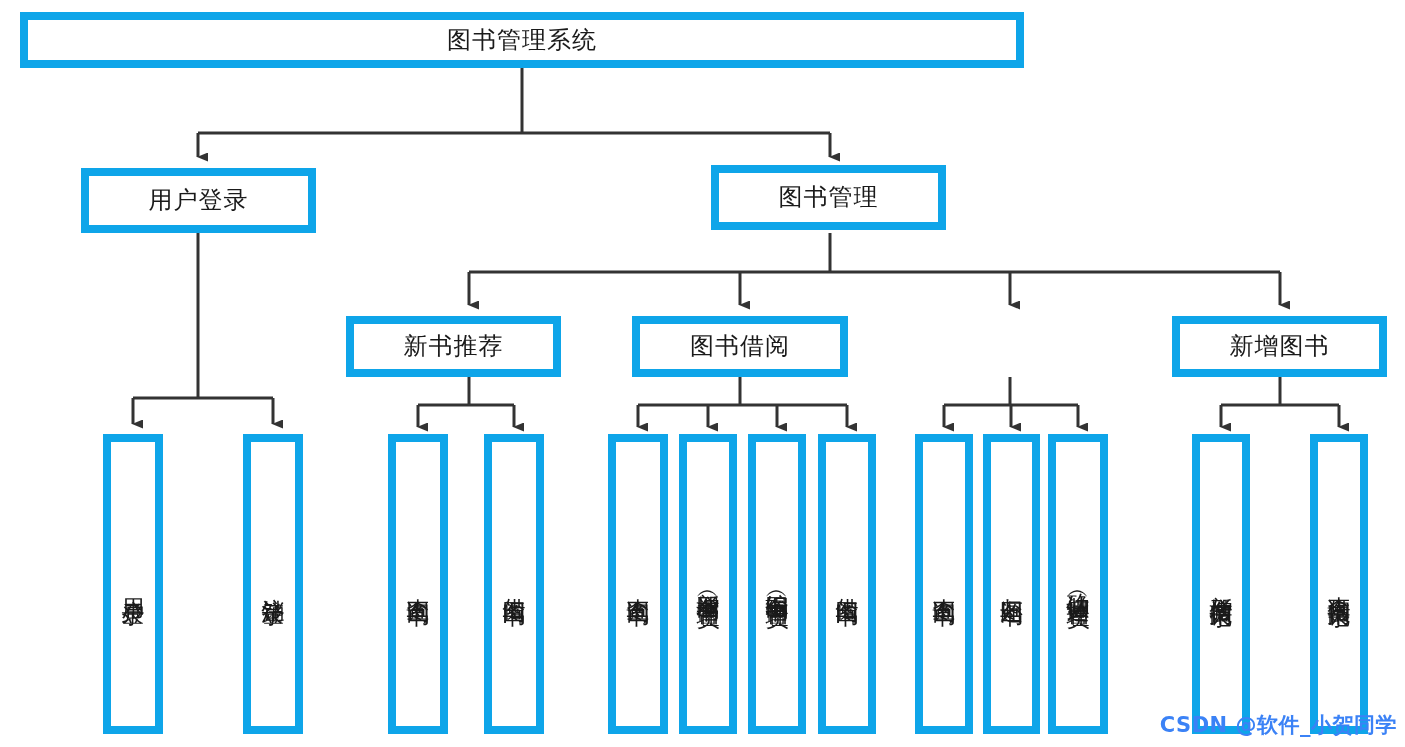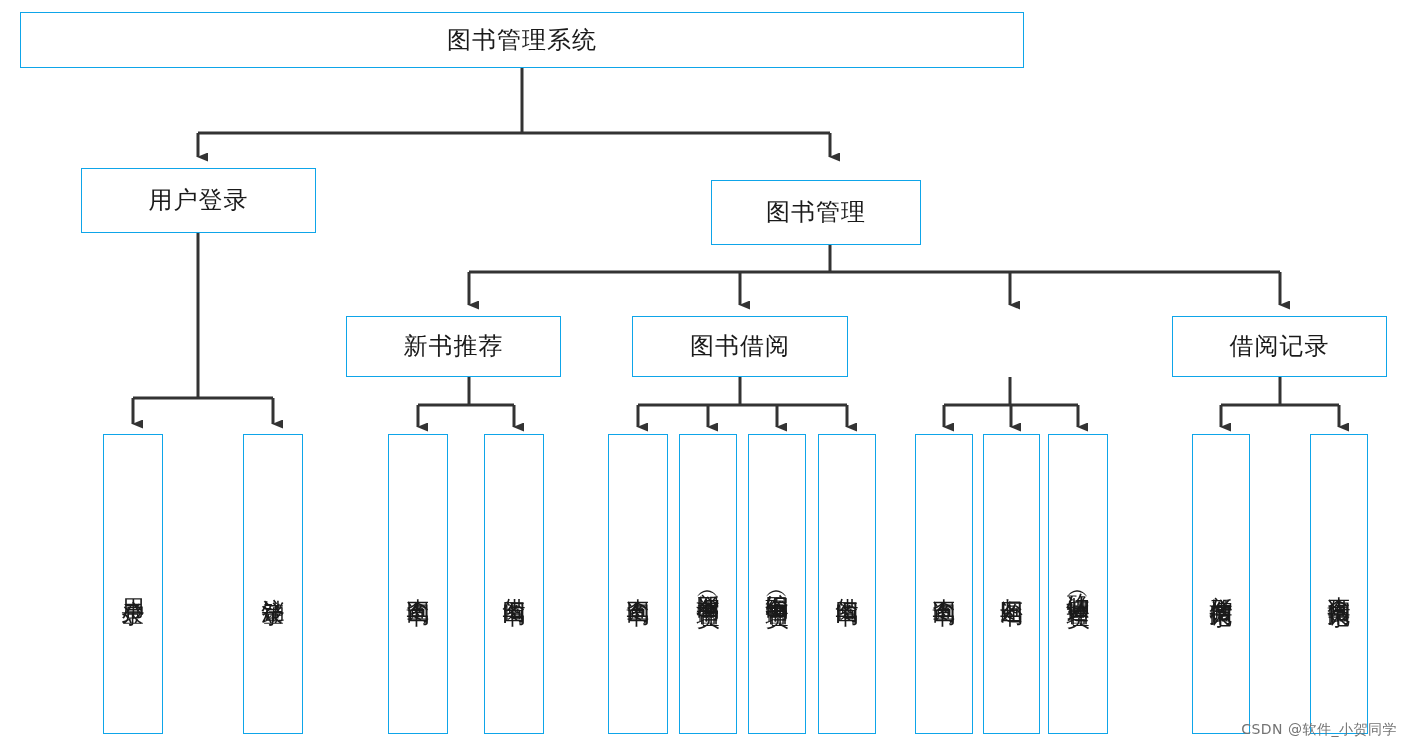--- a/index.html
+++ b/index.html
@@ -13,21 +13,21 @@
   #canvas {
     position: relative;
     width: 1405px;
     height: 747px;
     background: #ffffff;
     overflow: hidden;
   }
   .node {
     position: absolute;
     box-sizing: border-box;
-    border: 1px solid #0ea5e9;
+    border: 8px solid #0ea5e9;
     background: #ffffff;
     display: flex;
     align-items: center;
     justify-content: center;
     color: #1a1a1a;
   }
   .node.horiz {
     font-size: 24px;
     line-height: 1.2;
     letter-spacing: 1px;
@@ -50,24 +50,25 @@
     left: 0;
     top: 0;
     width: 1405px;
     height: 747px;
     pointer-events: none;
   }
   .watermark {
     position: absolute;
     right: 8px;
     bottom: 8px;
-    font-size: 14px;
-    color: #737373;
+    font-size: 21px;
+    color: #3b82f6;
     letter-spacing: 0.5px;
     white-space: nowrap;
+    font-weight: bold;
   }
 </style>
 </head>
 <body>
 
 <div id="canvas">
 
   <svg id="wires" viewBox="0 0 1405 747">
     <defs>
       <marker id="arrow" markerWidth="9" markerHeight="11" refX="4.5" refY="10" orient="auto" markerUnits="userSpaceOnUse">
@@ -118,32 +119,32 @@
     </g>
   </svg>
 
   <div class="node horiz" style="left:20px; top:12px; width:1004px; height:56px;">
     <span>图书管理系统</span>
   </div>
 
   <div class="node horiz" style="left:81px; top:168px; width:235px; height:65px;">
     <span>用户登录</span>
   </div>
-  <div class="node horiz" style="left:711px; top:180px; width:210px; height:65px;">
+  <div class="node horiz" style="left:711px; top:165px; width:235px; height:65px;">
     <span>图书管理</span>
   </div>
 
   <div class="node horiz" style="left:346px; top:316px; width:215px; height:61px;">
     <span>新书推荐</span>
   </div>
   <div class="node horiz" style="left:632px; top:316px; width:216px; height:61px;">
     <span>图书借阅</span>
   </div>
   <div class="node horiz" style="left:1172px; top:316px; width:215px; height:61px;">
-    <span>借阅记录</span>
+    <span>新增图书</span>
   </div>
 
   <div class="node vert" style="left:103px; top:434px; width:60px; height:300px;">
     <span>用户登录</span>
   </div>
   <div class="node vert" style="left:243px; top:434px; width:60px; height:300px;">
     <span>注销登录</span>
   </div>
 
   <div class="node vert" style="left:388px; top:434px; width:60px; height:300px;">

